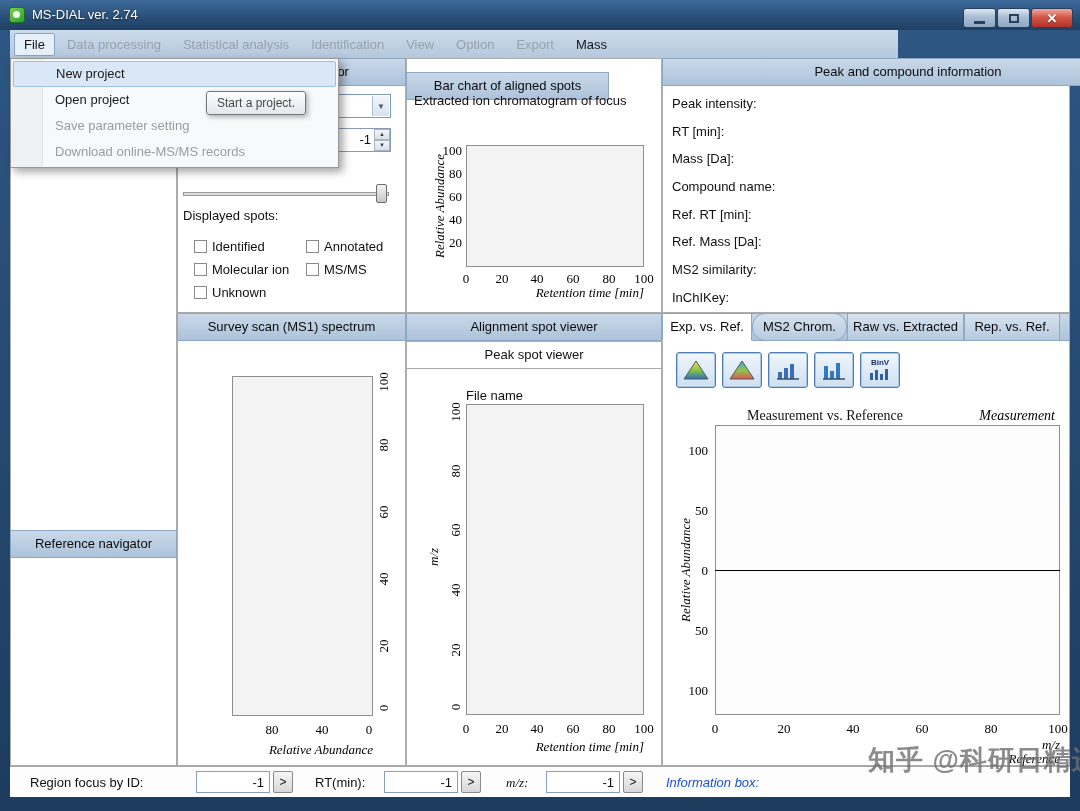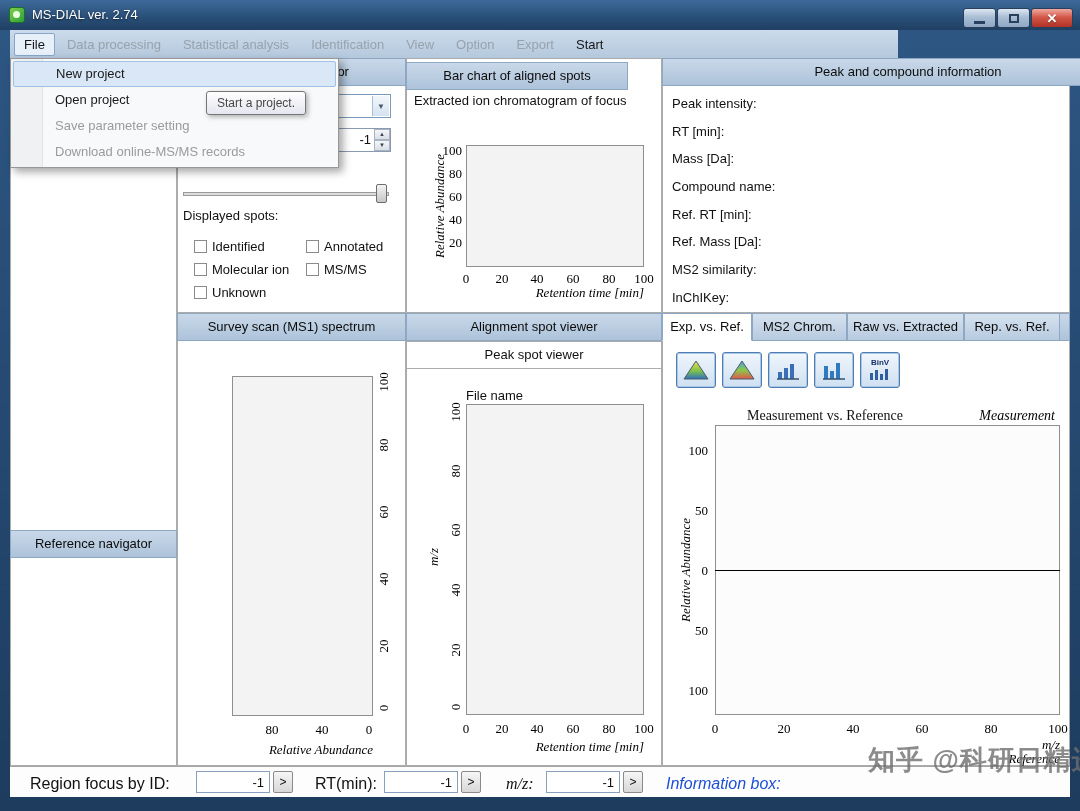--- a/index.html
+++ b/index.html
@@ -82,21 +82,21 @@
     background:linear-gradient(180deg,#d6e2ef,#b7cadf); color:#0c0c0c; }
   .tab.selected { background:#fff; border-bottom-color:#fff; }
   .tool-btn { position:absolute; width:40px; height:36px; border:1px solid #4f7cb2; border-radius:3px;
     background:linear-gradient(180deg,#f0f6fc,#cfe0f1); box-shadow:inset 0 0 0 1px #a9c8e6;
     display:flex; flex-direction:column; align-items:center; justify-content:center; }
   .binv-text { font-size:8px; font-weight:bold; color:#14306b; line-height:8px; }
 
   
   .bottombar { position:absolute; left:10px; top:766px; width:1060px; height:31px;
     background:#fdfdfd; border-top:1px solid #a5a5a5; }
-  .bb-label { position:absolute; top:8px; font-size:16px; color:#111; white-space:nowrap; }
+  .bb-label { position:absolute; top:8px; font-size:13px; color:#111; white-space:nowrap; }
   .bb-input { position:absolute; top:4px; width:74px; height:22px; border:1px solid #88a0bd; background:#fff;
     font-family:"Liberation Sans",sans-serif; font-size:13px; text-align:right; padding-right:5px; color:#111; }
   .bb-btn { position:absolute; top:4px; width:20px; height:22px; border:1px solid #8a8a8a; border-radius:2px;
     background:linear-gradient(180deg,#f6f6f6,#d7d7d7); text-align:center; line-height:20px; font-size:12px; }
   .info-green { color:#1d4ed8;font-style:italic; }
 
   
   .menu-popup { position:absolute; left:10px; top:58px; width:329px; background:#f8f9fa;
     border:1px solid #979797; box-shadow:4px 4px 8px rgba(0,0,0,.35); z-index:50; padding:2px 0; }
   .menu-popup .gutter { position:absolute; left:0; top:0; bottom:0; width:32px; background:#f0f1f3;
@@ -130,21 +130,21 @@
 </div>
 
 <div class="menubar">
   <div class="menu-item active">File</div>
   <div class="menu-item disabled">Data processing</div>
   <div class="menu-item disabled">Statistical analysis</div>
   <div class="menu-item disabled">Identification</div>
   <div class="menu-item disabled">View</div>
   <div class="menu-item disabled">Option</div>
   <div class="menu-item disabled">Export</div>
-  <div class="menu-item">Start</div>
+  <div class="menu-item">Mass</div>
 </div>
 
 <div class="backdrop"></div>
 
 <div class="panel" style="left:10px;top:58px;width:167px;height:708px;"></div>
 <div class="hdr" style="left:10px;top:530px;width:167px;">Reference navigator</div>
 
 <div class="panel" style="left:177px;top:58px;width:229px;height:255px;"></div>
 <div class="hdr" style="left:177px;top:58px;width:229px;">Peak spot navigator</div>
 
@@ -184,21 +184,21 @@
 <span class="vtick" style="left:384px;top:512px;">60</span>
 <span class="vtick" style="left:384px;top:579px;">40</span>
 <span class="vtick" style="left:384px;top:646px;">20</span>
 <span class="vtick" style="left:384px;top:708px;">0</span>
 <span class="tick center" style="left:272px;top:722px;">80</span>
 <span class="tick center" style="left:322px;top:722px;">40</span>
 <span class="tick center" style="left:369px;top:722px;">0</span>
 <div class="axlabel center" style="left:232px;top:742px;width:141px;">Relative Abundance</div>
 
 <div class="panel" style="left:406px;top:58px;width:256px;height:255px;"></div>
-<div class="hdr" style="left:406px;top:62px;width:222px;">Bar chart of aligned spots</div>
+<div class="hdr" style="left:406px;top:72px;width:203px;">Bar chart of aligned spots</div>
 <div class="abs" style="left:414px;top:93px;width:246px;overflow:hidden;white-space:nowrap;">Extracted ion chromatogram of focus</div>
 <div class="plot" style="left:466px;top:145px;width:178px;height:122px;"></div>
 <span class="tick rt" style="left:428px;top:143px;width:34px;">100</span>
 <span class="tick rt" style="left:428px;top:166px;width:34px;">80</span>
 <span class="tick rt" style="left:428px;top:189px;width:34px;">60</span>
 <span class="tick rt" style="left:428px;top:212px;width:34px;">40</span>
 <span class="tick rt" style="left:428px;top:235px;width:34px;">20</span>
 <span class="tick center" style="left:466px;top:271px;">0</span>
 <span class="tick center" style="left:502px;top:271px;">20</span>
 <span class="tick center" style="left:537px;top:271px;">40</span>
@@ -235,21 +235,21 @@
 <div class="abs" style="left:672px;top:151px;">Mass [Da]:</div>
 <div class="abs" style="left:672px;top:179px;">Compound name:</div>
 <div class="abs" style="left:672px;top:207px;">Ref. RT [min]:</div>
 <div class="abs" style="left:672px;top:234px;">Ref. Mass [Da]:</div>
 <div class="abs" style="left:672px;top:262px;">MS2 similarity:</div>
 <div class="abs" style="left:672px;top:290px;">InChIKey:</div>
 
 <div class="panel" style="left:662px;top:313px;width:408px;height:453px;"></div>
 <div class="tabrow" style="left:662px;top:313px;width:408px;height:28px;"></div>
 <div class="tab selected" style="left:662px;width:90px;top:313px;">Exp. vs. Ref.</div>
-<div class="tab" style="left:752px;width:95px;top:313px;">MS2 Chrom.</div>
+<div class="tab" style="left:752px;width:95px;top:313px;border-radius:13px;">MS2 Chrom.</div>
 <div class="tab" style="left:847px;width:117px;top:313px;">Raw vs. Extracted</div>
 <div class="tab" style="left:964px;width:96px;top:313px;">Rep. vs. Ref.</div>
 
 <div class="tool-btn" style="left:676px;top:352px;">
   <svg width="26" height="22">
     <defs>
         <linearGradient id="tri1" x1="0" y1="0" x2="0" y2="1">
       <stop offset="0" stop-color="#f4df4a"></stop>
           <stop offset="0.55" stop-color="#7fc24a"></stop>
           <stop offset="1" stop-color="#2f6fc0"></stop>

